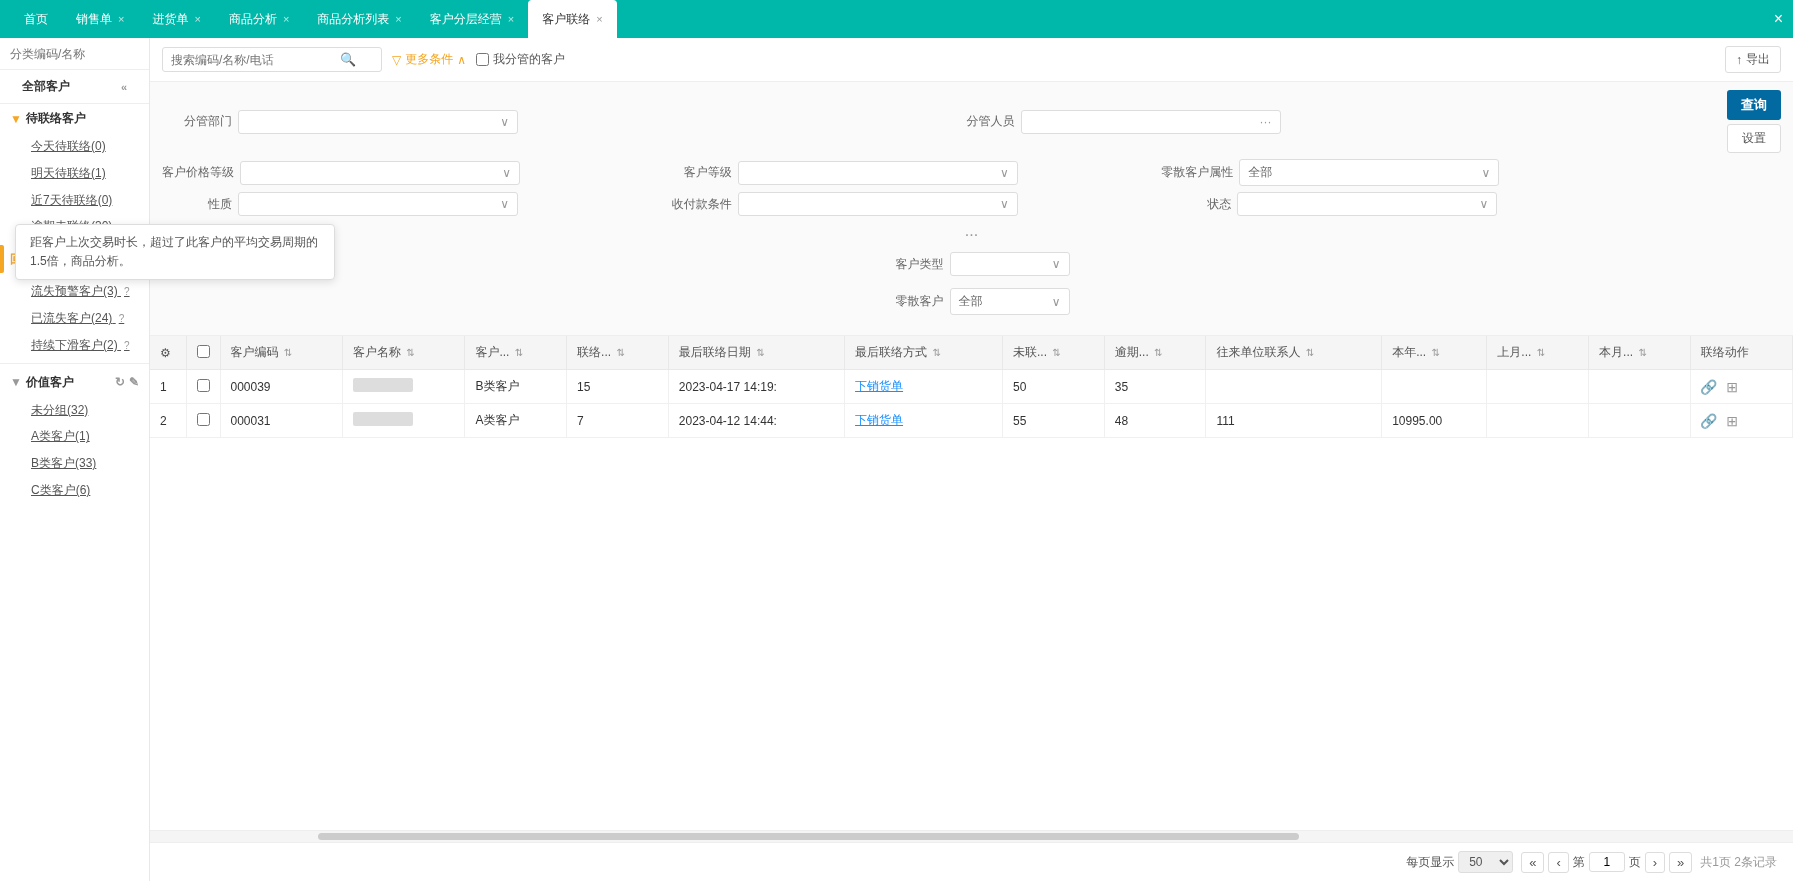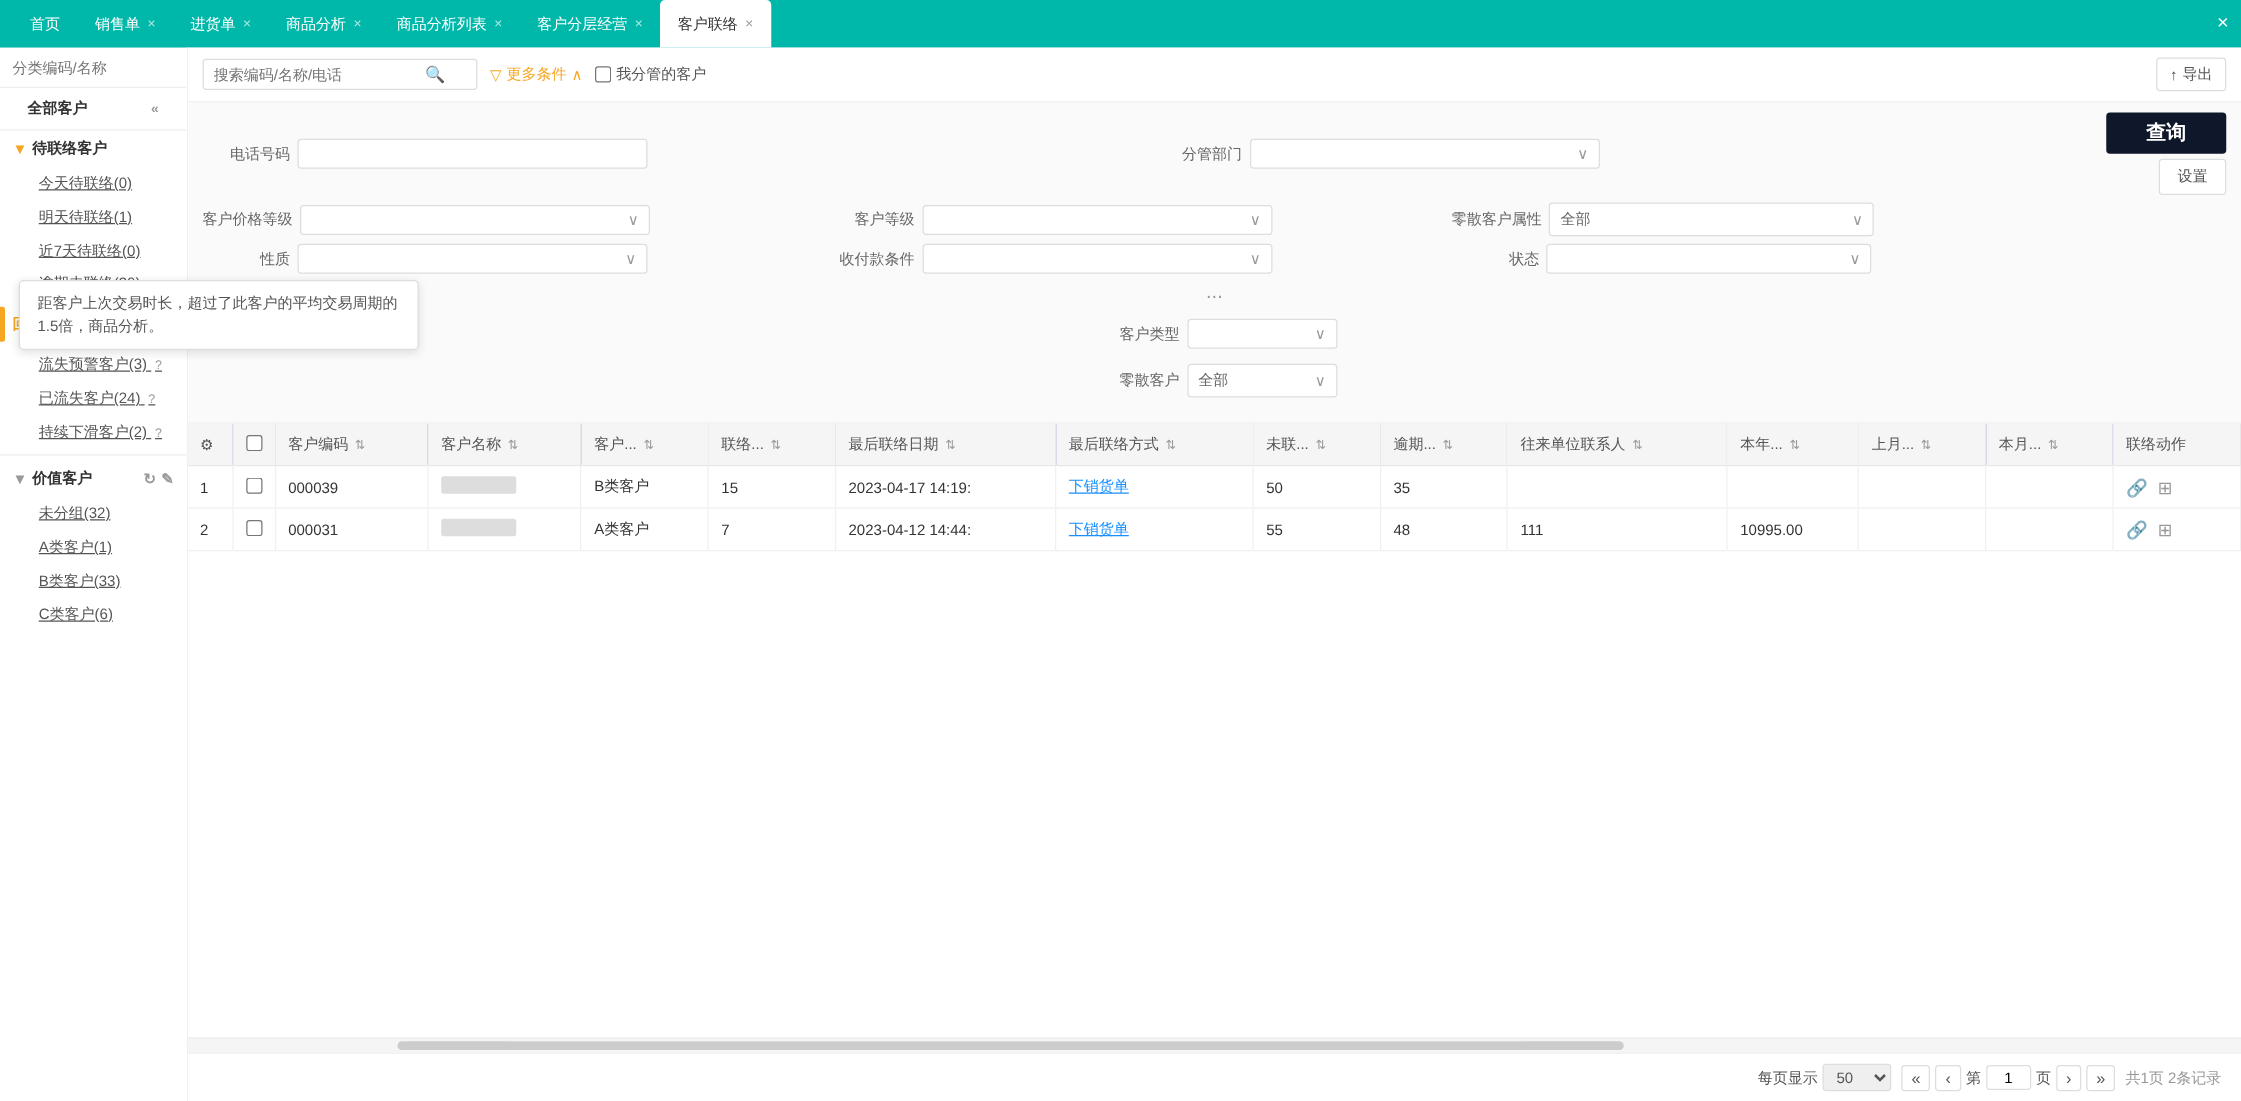--- a/index.html
+++ b/index.html
@@ -138,22 +138,22 @@
       color: #666; min-width: 120px; max-width: 200px;
     }
     .filter-select .chevron { color: #999; }
     .filter-input {
       flex: 1; border: 1px solid #ddd; border-radius: 3px;
       padding: 4px 8px; background: white; color: #666;
       min-width: 120px; max-width: 200px; outline: none;
     }
     .filter-dots { color: #999; cursor: pointer; font-size: 16px; }
     .query-btn {
-      background: #0f172a; color: white; border: none; border-radius: 3px;
-      padding: 6px 32px; cursor: pointer; font-size: 16px; font-weight: bold;
+      background: #0369a1; color: white; border: none; border-radius: 3px;
+      padding: 6px 14px; cursor: pointer; font-size: 13px; font-weight: bold;
     }
     .settings-btn {
       background: white; color: #555; border: 1px solid #ddd; border-radius: 3px;
       padding: 5px 14px; cursor: pointer; font-size: 12px;
     }
     .filter-actions {
       display: flex; flex-direction: column; gap: 4px; align-items: flex-end;
     }
 
     
@@ -350,28 +350,31 @@
       <div class="export-btn">
         <span>↑</span>
         <span>导出</span>
       </div>
     </div>
 
     <div class="advanced-filter">
 
       <div class="filter-row">
         <div class="filter-field">
-          <label>电话号码</label>
-          <input class="filter-input" type="text" style="max-width: 280px; flex: 2 1 0%;">
-        </div>
-        <div class="filter-field">
           <label>分管部门</label>
           <div class="filter-select" style="flex:2;max-width:280px;">
             <span></span>
               <span class="chevron">∨</span>
+          </div>
+        </div>
+        <div class="filter-field">
+          <label>分管人员</label>
+          <div class="filter-select" style="flex:2;max-width:260px;">
+            <span></span>
+              <span class="chevron">···</span>
           </div>
         </div>
         <div class="filter-actions">
           <button class="query-btn">查询</button>
           <button class="settings-btn">设置</button>
         </div>
       </div>
 
       <div class="filter-row">
         <div class="filter-field">

